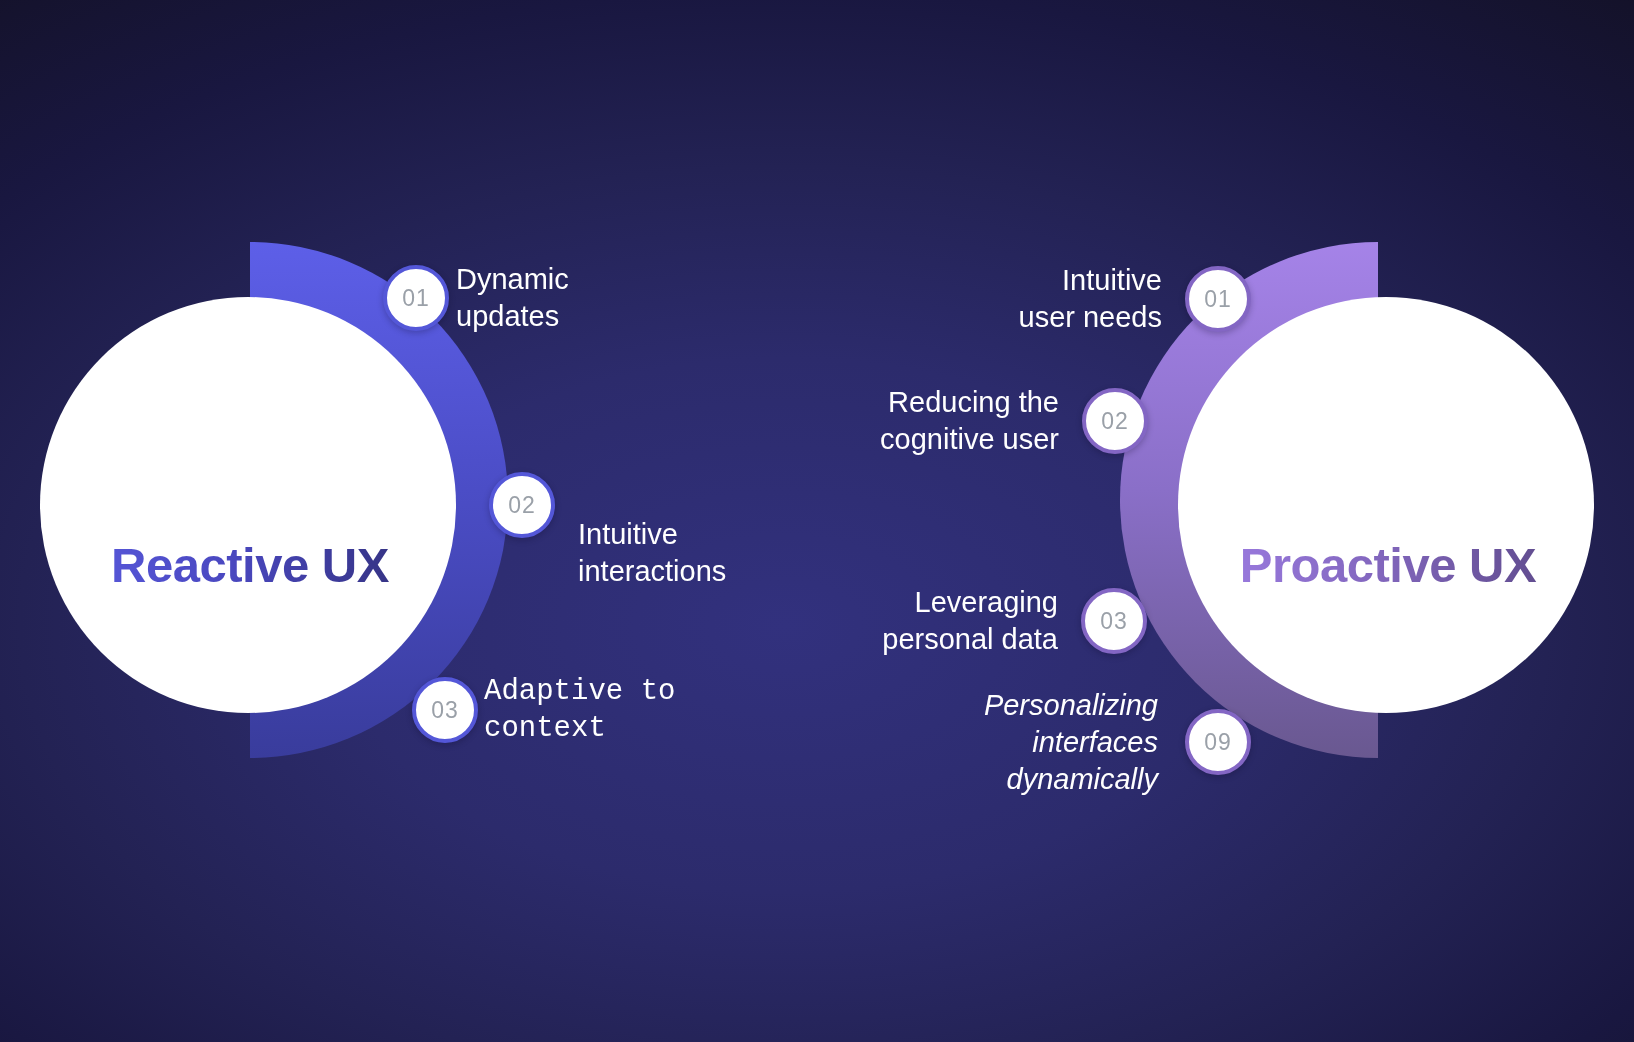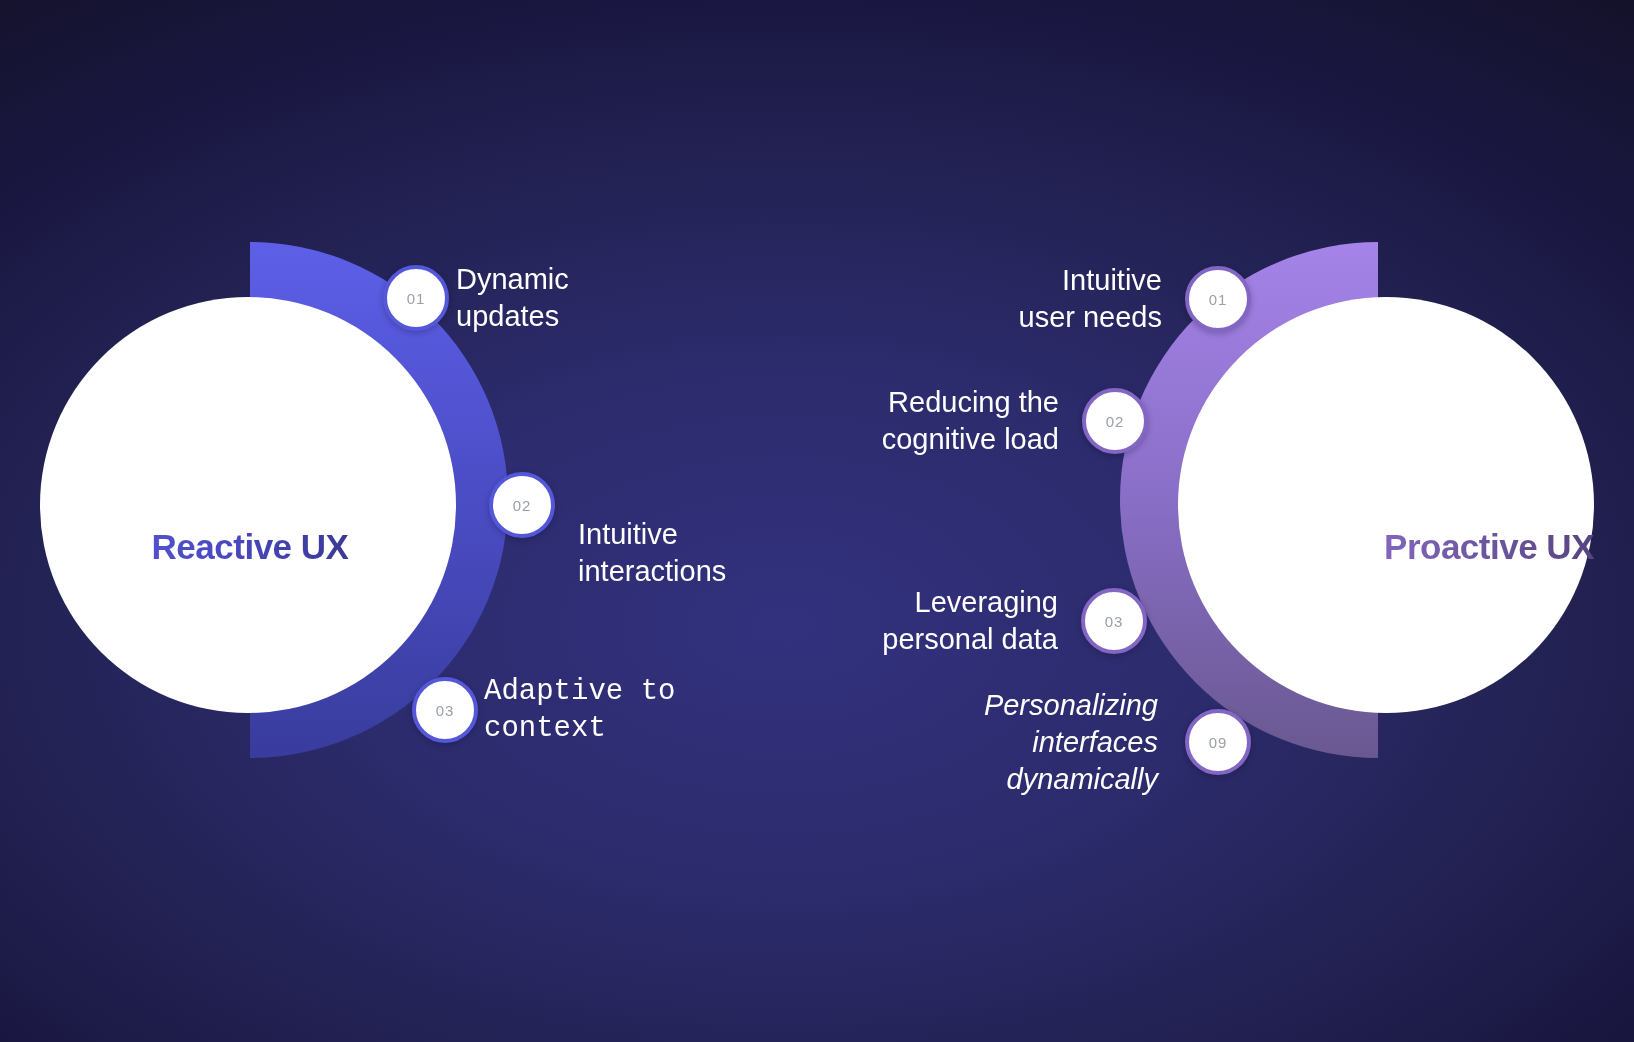--- a/index.html
+++ b/index.html
@@ -19,34 +19,34 @@
   .arc-right{
     left:1120px;border-radius:258px 0 0 258px / 50% 0 0 50%;
     background:linear-gradient(180deg,var(--right-arc-top,#a583e8) 0%,#8a6fc8 48%,var(--right-arc-bottom,#695890) 100%);
   }
   
   .disc{position:absolute;z-index:2;width:416px;height:416px;top:297px;border-radius:50%;background:#ffffff;}
   .disc-left{left:40px;}
   .disc-right{left:1178px;}
   .title{
     position:absolute;left:4px;right:0;top:203px;text-align:center;
-    font-size:35px;font-weight:700;letter-spacing:-0.5px;line-height:1;
+    font-size:49px;font-weight:700;letter-spacing:-0.5px;line-height:1;
     -webkit-background-clip:text;background-clip:text;color:transparent;
   }
   .title-left{background-image:linear-gradient(90deg,var(--left-title-from,#5b5ce1) 0%,#4a48c0 45%,var(--left-title-to,#2e2c6f) 100%);}
-  .title-right{background-image:linear-gradient(90deg,var(--right-title-from,#a07fe8) 0%,#8468c0 45%,var(--right-title-to,#574581) 100%);text-align:right;}
+  .title-right{background-image:linear-gradient(90deg,var(--right-title-from,#a07fe8) 0%,#8468c0 45%,var(--right-title-to,#574581) 100%);}
   
   .badge{
     position:absolute;z-index:3;width:66px;height:66px;border-radius:50%;
     background:#ffffff;box-sizing:border-box;display:flex;align-items:center;justify-content:center;
     box-shadow:0 2px 6px rgba(10,8,30,.25);
   }
   .badge-blue{border:4px solid var(--left-accent,#5457d8);}
   .badge-purple{border:4px solid var(--right-accent,#8366c4);}
-  .badge-num{font-size:15px;letter-spacing:1px;color:var(--number-color,#9aa0a8);}
+  .badge-num{font-size:23px;letter-spacing:1px;color:var(--number-color,#9aa0a8);}
   
   .label{
     position:absolute;z-index:3;transform:translateY(-50%);
     color:var(--label-color,#ffffff);font-size:29px;line-height:37px;
     white-space:pre-line;font-weight:400;
   }
   .label-r{text-align:right;}
   
   .badge-l1{left:383px;top:265px;} .label-l1{left:456px;top:298px;}
   .badge-l2{left:489px;top:472px;} .label-l2{left:578px;top:505px;margin-top:48px;}
@@ -95,21 +95,21 @@
     <div class="badge badge-purple badge-r1">
       <span class="badge-num">01</span>
     </div>
     <div class="label label-r label-r1">Intuitive
 user needs</div>
 
     <div class="badge badge-purple badge-r2">
       <span class="badge-num">02</span>
     </div>
     <div class="label label-r label-r2">Reducing the
-cognitive load</div>
+cognitive user</div>
 
     <div class="badge badge-purple badge-r3">
       <span class="badge-num">03</span>
     </div>
     <div class="label label-r label-r3">Leveraging
 personal data</div>
 
     <div class="badge badge-purple badge-r4">
       <span class="badge-num">09</span>
     </div>

